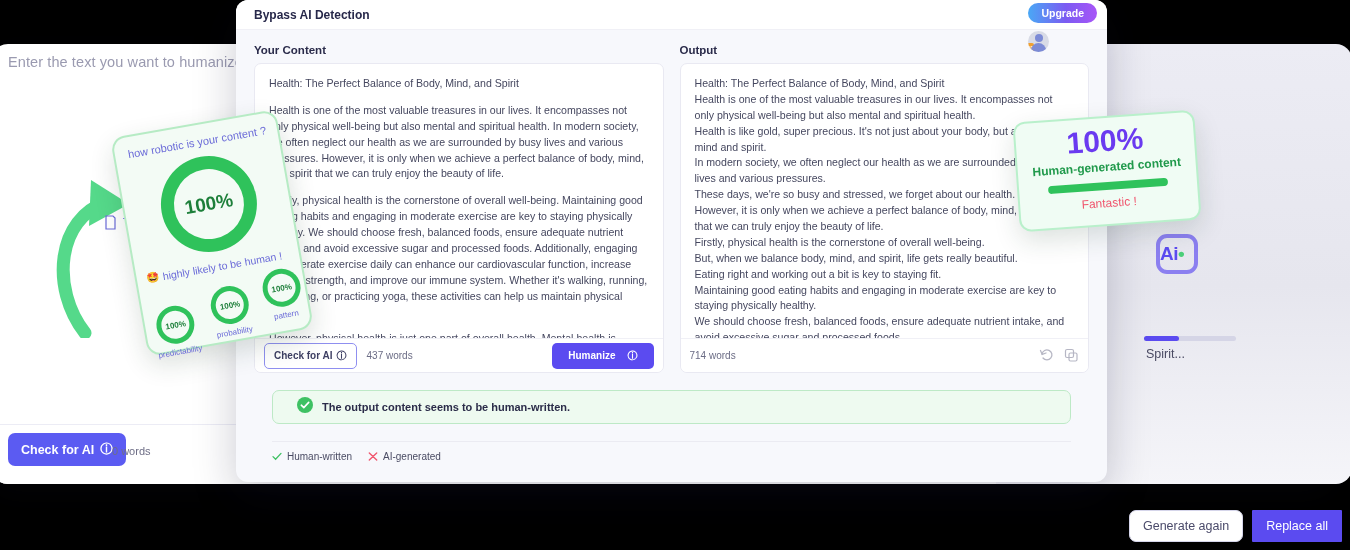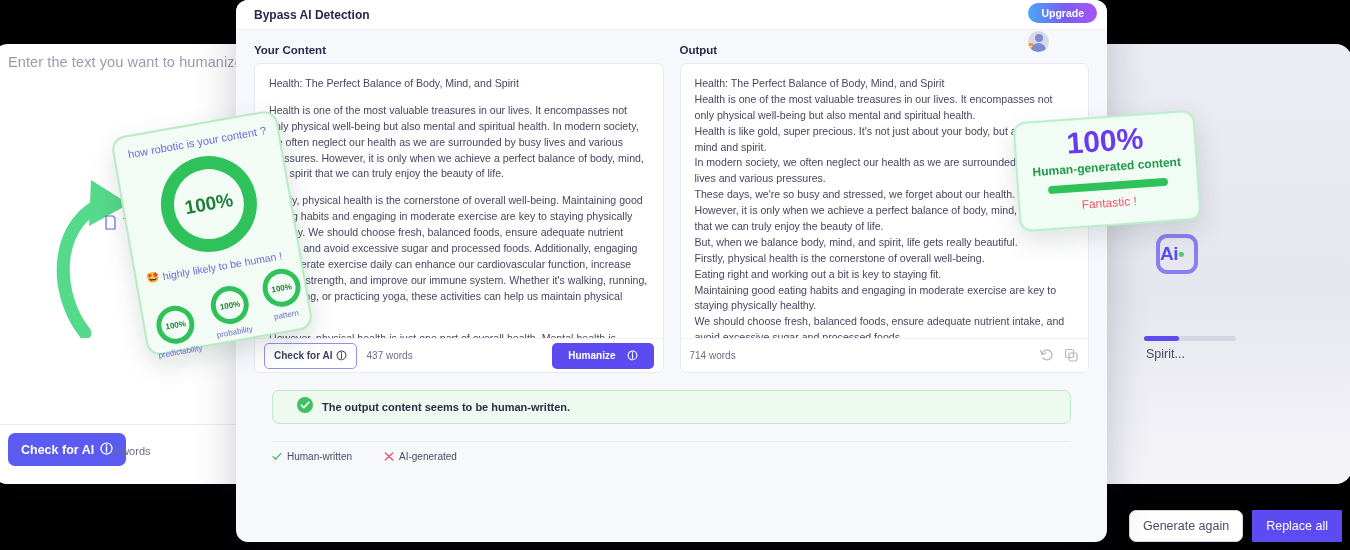--- a/index.html
+++ b/index.html
@@ -96,21 +96,21 @@
   .sample-hint {
     position: absolute; left: 105px; top: 215px;
     display: flex; align-items: center; gap: 7px;
     font-size: 13px; color: #5b4bf0;
   }
   .green-arrow { position: absolute; left: 55px; top: 178px; }
 
   
   .modal {
     position: absolute; left: 236px; top: 0px;
-    width: 871px; height: 542px;
+    width: 871px; height: 482px;
     background: #f7f8fc;
     border-radius: 12px;
     box-shadow: 0 14px 44px rgba(20,20,50,.22);
     overflow: hidden;
     z-index: 20;
   }
   .modal-header {
     height: 30px; background: #fff;
     display: flex; align-items: center; justify-content: space-between;
     padding: 0 10px 0 18px;
@@ -186,21 +186,21 @@
   .ico-btn { width: 15px; height: 15px; cursor: pointer; opacity: .55; }
 
   .result-banner {
     margin: 17px 18px 0 18px;
     background: #eefaf0; border: 1px solid #bde9c6; border-radius: 7px;
     height: 34px; display: flex; align-items: center; gap: 9px; padding: 0 24px;
   }
   .result-text { font-size: 11px; font-weight: 700; color: #2b2c49; }
   .legend-sep { margin: 17px 18px 0 18px; border-top: 1px solid #ebebf2; }
   .legend {
-    display: flex; gap: 32px; padding: 9px 18px 0 18px; align-items: center;
+    display: flex; gap: 16px; padding: 9px 18px 0 18px; align-items: center;
   }
   .legend-item { display: flex; align-items: center; gap: 5px; font-size: 10px; color: #4a4b63; }
 
   
   .float-card-left {
     position: absolute; left: 128px; top: 122px;
     width: 168px; height: 222px;
     background: #f3fbf5; border: 2px solid #b6ebc4;
     border-radius: 14px;
     transform: rotate(-10deg);
@@ -382,22 +382,22 @@
         <div class="panel">
           <div class="panel-label">Output</div>
           <div class="panel-box">
             <div class="panel-text compact">
               <p>Health: The Perfect Balance of Body, Mind, and Spirit</p>
               <p>Health is one of the most valuable treasures in our lives. It encompasses not only physical well-being but also mental and spiritual health.</p>
               <p>Health is like gold, super precious. It's not just about your body, but also your mind and spirit.</p>
               <p>In modern society, we often neglect our health as we are surrounded by busy lives and various pressures.</p>
               <p>These days, we're so busy and stressed, we forget about our health.</p>
               <p>However, it is only when we achieve a perfect balance of body, mind, and spirit that we can truly enjoy the beauty of life.</p>
+              <p>Firstly, physical health is the cornerstone of overall well-being.</p>
               <p>But, when we balance body, mind, and spirit, life gets really beautiful.</p>
-              <p>Firstly, physical health is the cornerstone of overall well-being.</p>
               <p>Eating right and working out a bit is key to staying fit.</p>
               <p>Maintaining good eating habits and engaging in moderate exercise are key to staying physically healthy.</p>
               <p>We should choose fresh, balanced foods, ensure adequate nutrient intake, and avoid excessive sugar and processed foods.</p>
               <p>Pick fresh foods, get your nutrients, and skip the sugar and junk.</p>
 
             </div>
             <div class="panel-footer">
               <span class="word-count">714 words</span>
               <span class="spacer"></span>
               <span class="ico-btn">

